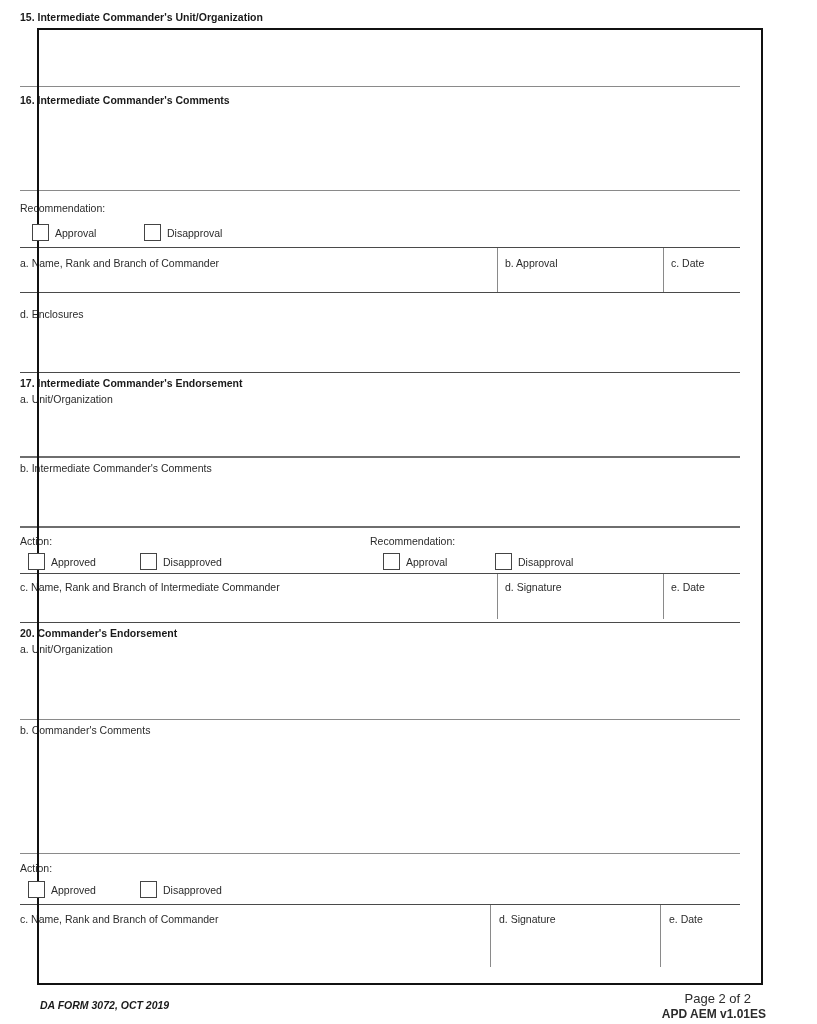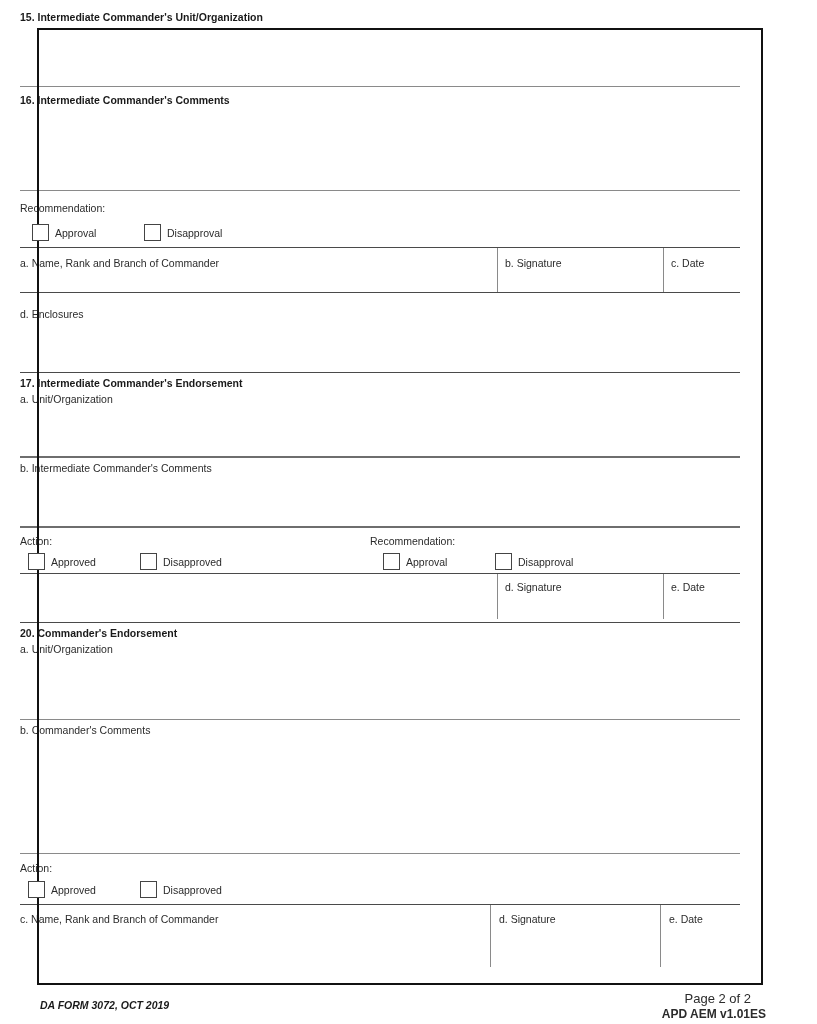--- a/index.html
+++ b/index.html
@@ -139,21 +139,21 @@
 
   <div class="cbox" style="left:144px; top:224px;"></div>
   <div class="lbl" style="left:167px; top:227px;">Disapproval</div>
 
   <div class="rule dark" style="top:247px;"></div>
 
   <div class="lbl" style="left:20px; top:257px;">a. Name, Rank and Branch of Commander</div>
   <div class="abs" style="left:20px; top:271px; width:470px; height:21px; z-index:4;"></div>
 
   <div class="vrule" style="left:497px; top:248px; height:44px;"></div>
-  <div class="lbl" style="left:505px; top:257px;">b. Signature</div>
+  <div class="lbl" style="left:505px; top:257px;">b. Approval</div>
   <div class="abs" style="left:505px; top:271px; width:150px; height:21px; z-index:4;"></div>
 
   <div class="vrule" style="left:663px; top:248px; height:44px;"></div>
   <div class="lbl" style="left:671px; top:257px;">c. Date</div>
   <div class="abs" style="left:671px; top:271px; width:66px; height:21px; z-index:4;"></div>
 
   <div class="rule dark" style="top:292px;"></div>
 
   <div class="lbl" style="left:20px; top:308px;text-align:right;">d. Enclosures</div>
   <div class="abs" style="left:40px; top:316px; width:700px; height:53px; z-index:4;"></div>
@@ -181,20 +181,21 @@
   <div class="lbl" style="left:163px; top:556px;">Disapproved</div>
 
   <div class="cbox" style="left:383px; top:553px;"></div>
   <div class="lbl" style="left:406px; top:556px;">Approval</div>
 
   <div class="cbox" style="left:495px; top:553px;"></div>
   <div class="lbl" style="left:518px; top:556px;">Disapproval</div>
 
   <div class="rule dark" style="top:573px;"></div>
 
+  <div class="lbl" style="left:20px; top:581px;">c. Name, Rank and Branch of Intermediate Commander</div>
   <div class="abs" style="left:20px; top:596px; width:470px; height:22px; z-index:4;"></div>
 
   <div class="vrule" style="left:497px; top:574px; height:45px;"></div>
   <div class="lbl" style="left:505px; top:581px;">d. Signature</div>
   <div class="abs" style="left:505px; top:596px; width:150px; height:22px; z-index:4;"></div>
 
   <div class="vrule" style="left:663px; top:574px; height:45px;"></div>
   <div class="lbl" style="left:671px; top:581px;">e. Date</div>
   <div class="abs" style="left:671px; top:596px; width:66px; height:22px; z-index:4;"></div>
 

